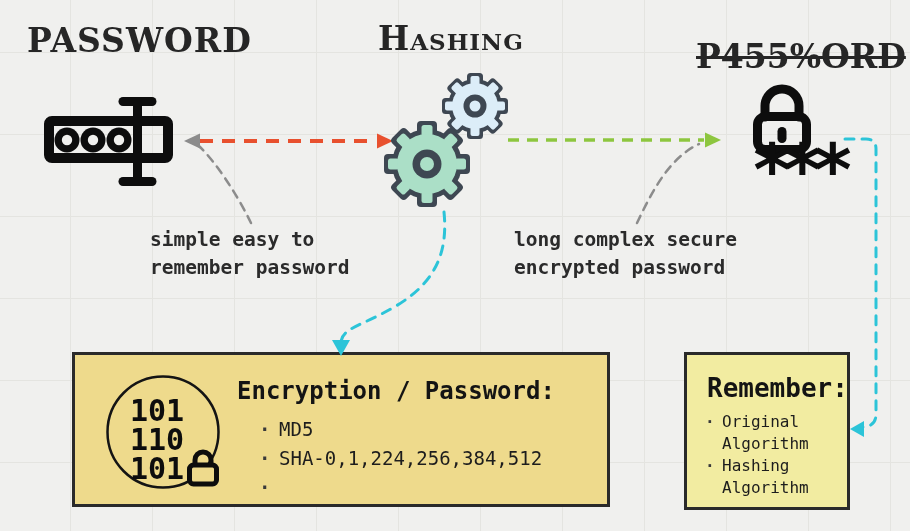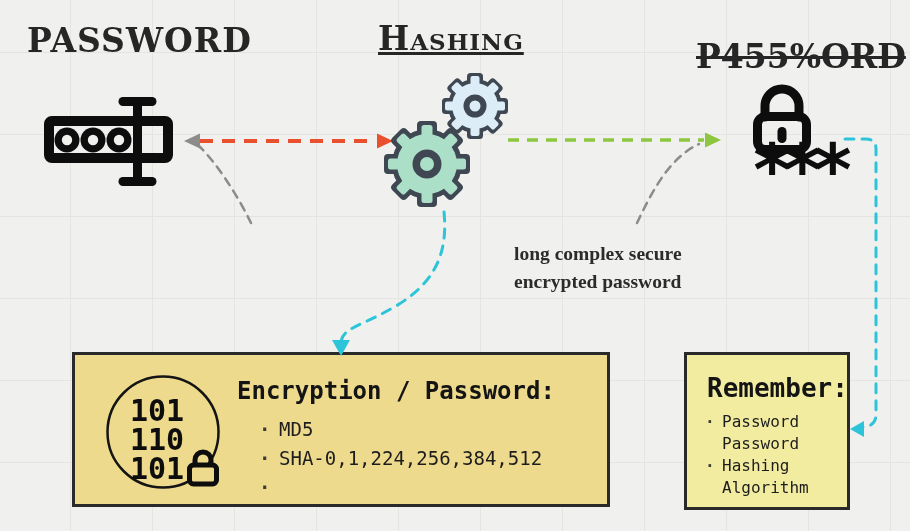--- a/index.html
+++ b/index.html
@@ -16,21 +16,21 @@
       linear-gradient(90deg,#e4e4e0 1px, transparent 1px);
     background-size:82px 82px;
     background-position:70px 52px;
   }
   .abs{position:absolute;}
   .hdr{
     font-family:"DejaVu Serif","Liberation Serif",serif;
     font-weight:bold;font-size:33px;color:#262626;white-space:nowrap;
     z-index:3;
   }
-  .hdr.smallcaps{font-variant:small-caps;text-decoration:underline;}
+  .hdr.smallcaps{font-variant:small-caps;}
   .hdr.strike{text-decoration:line-through;text-decoration-thickness:3px;}
   .note{
     font-size:19.5px;font-weight:bold;line-height:27.5px;color:#2b2b2b;
     white-space:nowrap;z-index:3;
   }
   .masked{
     font-size:72px;font-weight:bold;line-height:1;letter-spacing:-0.18em;
     color:#0d0d0d;z-index:3;
   }
   .infobox{
@@ -55,22 +55,24 @@
 </head>
 <body>
 
 <div class="stage">
 
   <div class="abs hdr" style="left:27px;top:21px;letter-spacing:1px;">PASSWORD</div>
   <div class="abs hdr smallcaps" style="left:378px;top:19px;letter-spacing:1px;">Hashing</div>
   <div class="abs hdr strike" style="left:696px;top:21px;margin-top:16px;">P455%ORD</div>
 
   <div class="abs note" style="left:150px;top:226px;">
-  </div>
-  <div class="abs note" style="left:514px;top:240px;font-family:Liberation Serif, serif;">
+    <div>simple easy to</div>
+    <div>remember password</div>
+  </div>
+  <div class="abs note" style="left:514px;top:226px;">
     <div>long complex secure</div>
     <div>encrypted password</div>
   </div>
 
   <div class="abs masked" style="left:736px;top:134px;width:120px;text-align:center;">***</div>
 
   <div class="abs infobox enc-box">
     <svg class="icon-svg" style="left:28px;top:16px;" width="120" height="122" viewBox="0 0 120 122">
       <circle cx="60" cy="61" r="55.5" fill="none" stroke="#141414" stroke-width="2.5"></circle>
       <g font-family="DejaVu Sans Mono, monospace" font-size="30" font-weight="bold" fill="#0d0d0d">
@@ -97,21 +99,21 @@
         <span class="bullet">·</span>
       </li>
     </ul>
   </div>
 
   <div class="abs infobox rem-box">
     <div class="abs box-title rem-title">Remember:</div>
     <ul class="abs blist rem-list">
       <li>
         <span class="bullet">·</span>
-        <span class="li-text">Password Password</span>
+        <span class="li-text">Original Algorithm</span>
       </li>
       <li>
         <span class="bullet">·</span>
         <span class="li-text">Hashing Algorithm</span>
       </li>
     </ul>
   </div>
 
   <svg class="overlay" width="910" height="531" viewBox="0 0 910 531">
 

